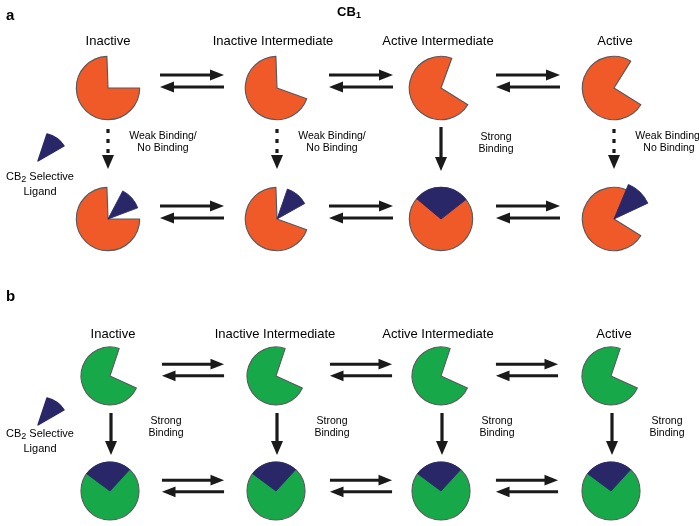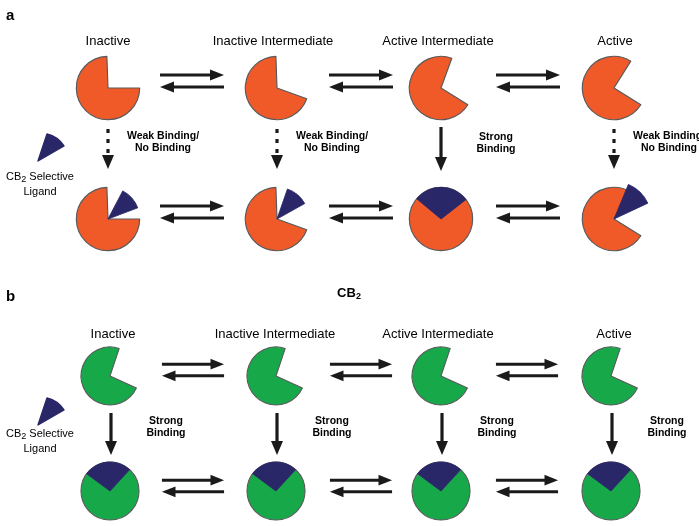--- a/index.html
+++ b/index.html
@@ -20,37 +20,38 @@
     width:120px;text-align:center;
   }
   .sub{font-size:9px;vertical-align:-2px;}
 
   .state-label{
     position:absolute;font-size:13px;text-align:center;
     width:150px;white-space:nowrap;
   }
   .bind-label{
     position:absolute;font-size:10.5px;line-height:11.5px;
-    text-align:center;width:90px;font-weight:bold;
+    text-align:center;width:90px;
   }
   .ligand-label{
     position:absolute;font-size:11px;line-height:12px;text-align:center;
     width:88px;
   }
 
   .receptor{position:absolute;}
   .eqarrow{position:absolute;}
   .vecarrow{position:absolute;}
   .freelig{position:absolute;}
 </style>
 </head>
 <body>
 
 <div class="panel" id="panel-a">
   <div class="panel-letter" style="top:6px;">a</div>
+  <div class="panel-title" style="top:4px;left:289px;"><span>CB</span><span class="sub">1</span></div>
 
   <div class="state-label" style="top:33px;left:33px;">Inactive</div>
   <div class="state-label" style="top:33px;left:198px;">Inactive Intermediate</div>
   <div class="state-label" style="top:33px;left:363px;">Active Intermediate</div>
   <div class="state-label" style="top:33px;left:540px;">Active</div>
 
   <svg class="receptor" style="left:72px;top:52px;" width="72" height="72" viewBox="0 0 100 100">
     <path d="M50 50 L94 50 A44 44 0 1 1 48.46 6.03 Z" fill="#F05A28" stroke="#58595B" stroke-width="1.6" stroke-linejoin="round"></path>
   </svg>
   <svg class="receptor" style="left:241px;top:52px;" width="72" height="72" viewBox="0 0 100 100">
@@ -158,21 +159,20 @@
   <svg class="eqarrow" style="left:494px;top:197px;" width="68" height="30" viewBox="0 0 68 30">
     <line x1="2" y1="9" x2="55" y2="9" stroke="#1A1A1A" stroke-width="3"></line>
     <polygon points="66,9 52,3.5 52,14.5" fill="#1A1A1A"></polygon>
     <line x1="13" y1="21" x2="66" y2="21" stroke="#1A1A1A" stroke-width="3"></line>
     <polygon points="2,21 16,15.5 16,26.5" fill="#1A1A1A"></polygon>
   </svg>
 </div>
 
 <div class="panel" id="panel-b">
   <div class="panel-letter" style="top:12px;">b</div>
-  <div class="panel-title" style="top:10px;left:289px;"><span>CB</span><span class="sub">2</span></div>
 
   <div class="state-label" style="top:51px;left:38px;">Inactive</div>
   <div class="state-label" style="top:51px;left:200px;">Inactive Intermediate</div>
   <div class="state-label" style="top:51px;left:363px;">Active Intermediate</div>
   <div class="state-label" style="top:51px;left:539px;">Active</div>
 
   <svg class="receptor" style="left:77px;top:68px;" width="66" height="66" viewBox="0 0 100 100">
     <path d="M50 50 L90.0 68.3 A44 44 0 1 1 64.0 8.2 Z" fill="#17A84A" stroke="#58595B" stroke-width="1.6" stroke-linejoin="round"></path>
   </svg>
   <svg class="receptor" style="left:243px;top:68px;" width="66" height="66" viewBox="0 0 100 100">

